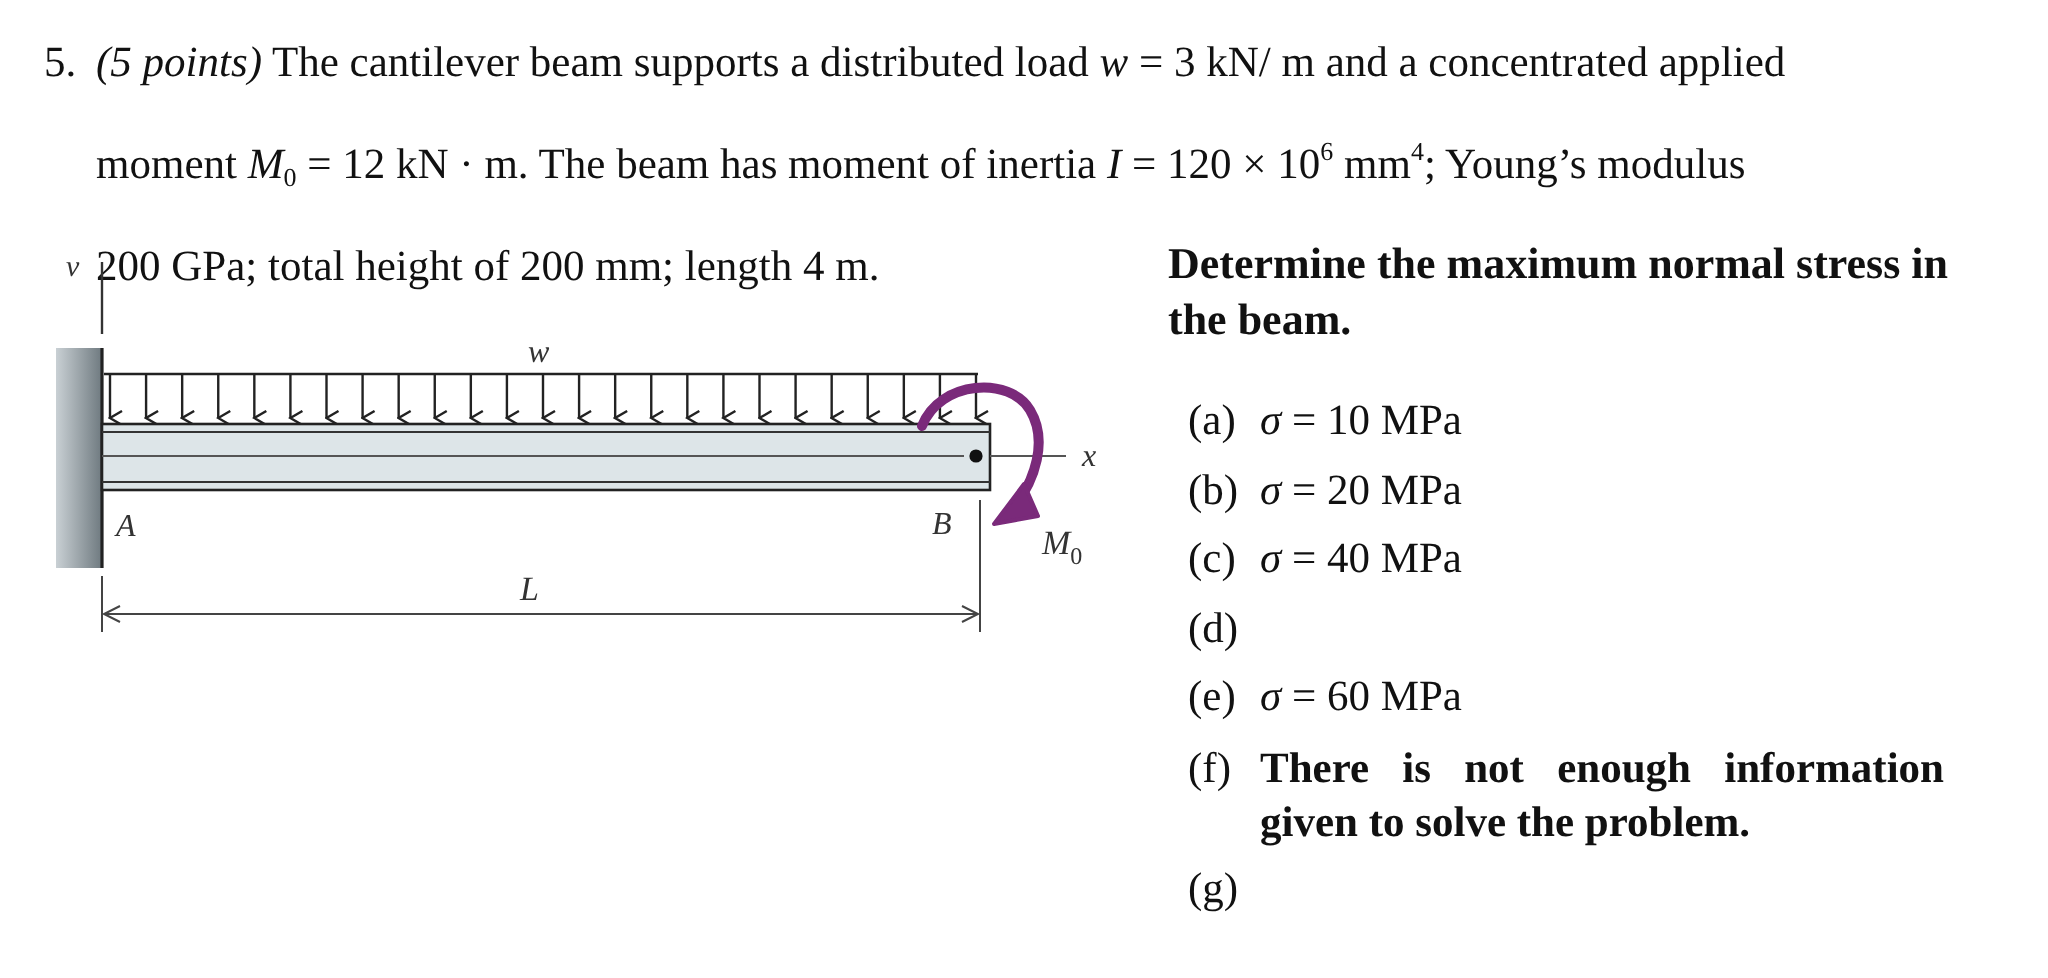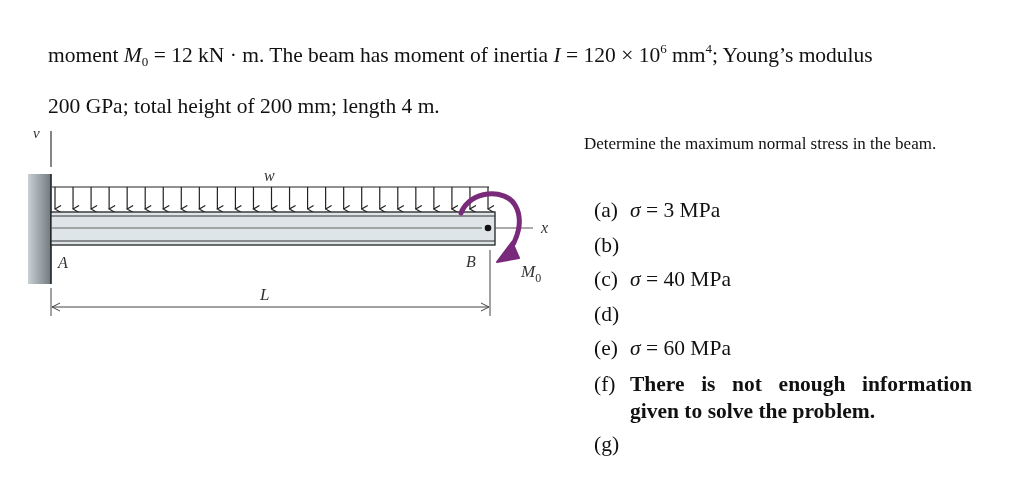--- a/index.html
+++ b/index.html
@@ -6,33 +6,34 @@
   body{width:1024px;height:489px;position:relative;overflow:hidden;
        font-family:"Liberation Serif","DejaVu Serif",serif;color:#111;}
   .stmt{position:absolute;left:22px;top:18px;width:990px;font-size:21.5px;line-height:27px;}
   .stmt .num{display:inline-block;width:26px;}
   .stmt .line{white-space:nowrap;}
   .stmt .indent{padding-left:26px;margin-top:24px;}
   .it{font-style:italic;}
   sup{font-size:13px;vertical-align:9px;line-height:0;}
   sub{font-size:13px;vertical-align:-4px;line-height:0;}
   .fig{position:absolute;left:0;top:110px;width:580px;height:230px;}
-  .question{position:absolute;left:584px;top:130px;width:400px;font-size:17px;line-height:28px;}
+  .question{position:absolute;left:584px;top:118px;width:400px;font-size:22px;line-height:28px;font-weight:bold;}
   .options{position:absolute;left:594px;top:198px;width:400px;font-size:21.5px;}
   .opt{display:flex;height:34.5px;align-items:flex-start;}
   .opt .lab{width:36px;flex:none;}
   .opt .txt{flex:1;}
   .opt.multi{height:61px;line-height:27px;}
   .opt.multi .txt{text-align:justify;text-align-last:left;width:342px;flex:none;font-weight:bold;}
   .sigma{font-style:italic;}
 </style>
 </head>
 <body>
 
 <div class="stmt">
+  <div class="line"><span class="num">5.</span><span class="it">(5 points)</span><span> The cantilever beam supports a distributed load </span><span class="it">w</span><span> = 3 kN/ m and a concentrated applied</span></div>
   <div class="line indent"><span>moment </span><span class="it">M</span><sub>0</sub><span> = 12 kN · m.  The beam has moment of inertia </span><span class="it">I</span><span> = 120 × 10</span><sup>6</sup><span> mm</span><sup>4</sup><span>; Young’s modulus</span></div>
   <div class="line indent">200 GPa; total height of 200 mm; length 4 m.</div>
 </div>
 
 <div class="fig">
   <svg width="580" height="230" viewBox="0 110 580 230" xmlns="http://www.w3.org/2000/svg">
     <defs>
       <linearGradient id="wallg" x1="0" x2="1" y1="0" y2="0">
         <stop offset="0" stop-color="#c9d0d4"></stop>
         <stop offset="1" stop-color="#6f7a80"></stop>
@@ -110,24 +111,25 @@
       <text x="260" y="300" font-family="Liberation Serif, serif" font-style="italic" font-size="17" fill="#333">L</text>
     </g>
   </svg>
 </div>
 
 <div class="question">Determine the maximum normal stress in the beam.</div>
 
 <div class="options">
   <div class="opt">
       <span class="lab">(a)</span>
-      <span class="txt"><span class="sigma">σ</span><span> = 3 MPa</span></span>
+      <span class="txt"><span class="sigma">σ</span><span> = 10 MPa</span></span>
     </div>
   <div class="opt">
       <span class="lab">(b)</span>
+      <span class="txt"><span class="sigma">σ</span><span> = 20 MPa</span></span>
     </div>
   <div class="opt">
       <span class="lab">(c)</span>
       <span class="txt"><span class="sigma">σ</span><span> = 40 MPa</span></span>
     </div>
   <div class="opt">
       <span class="lab">(d)</span>
     </div>
   <div class="opt">
       <span class="lab">(e)</span>

